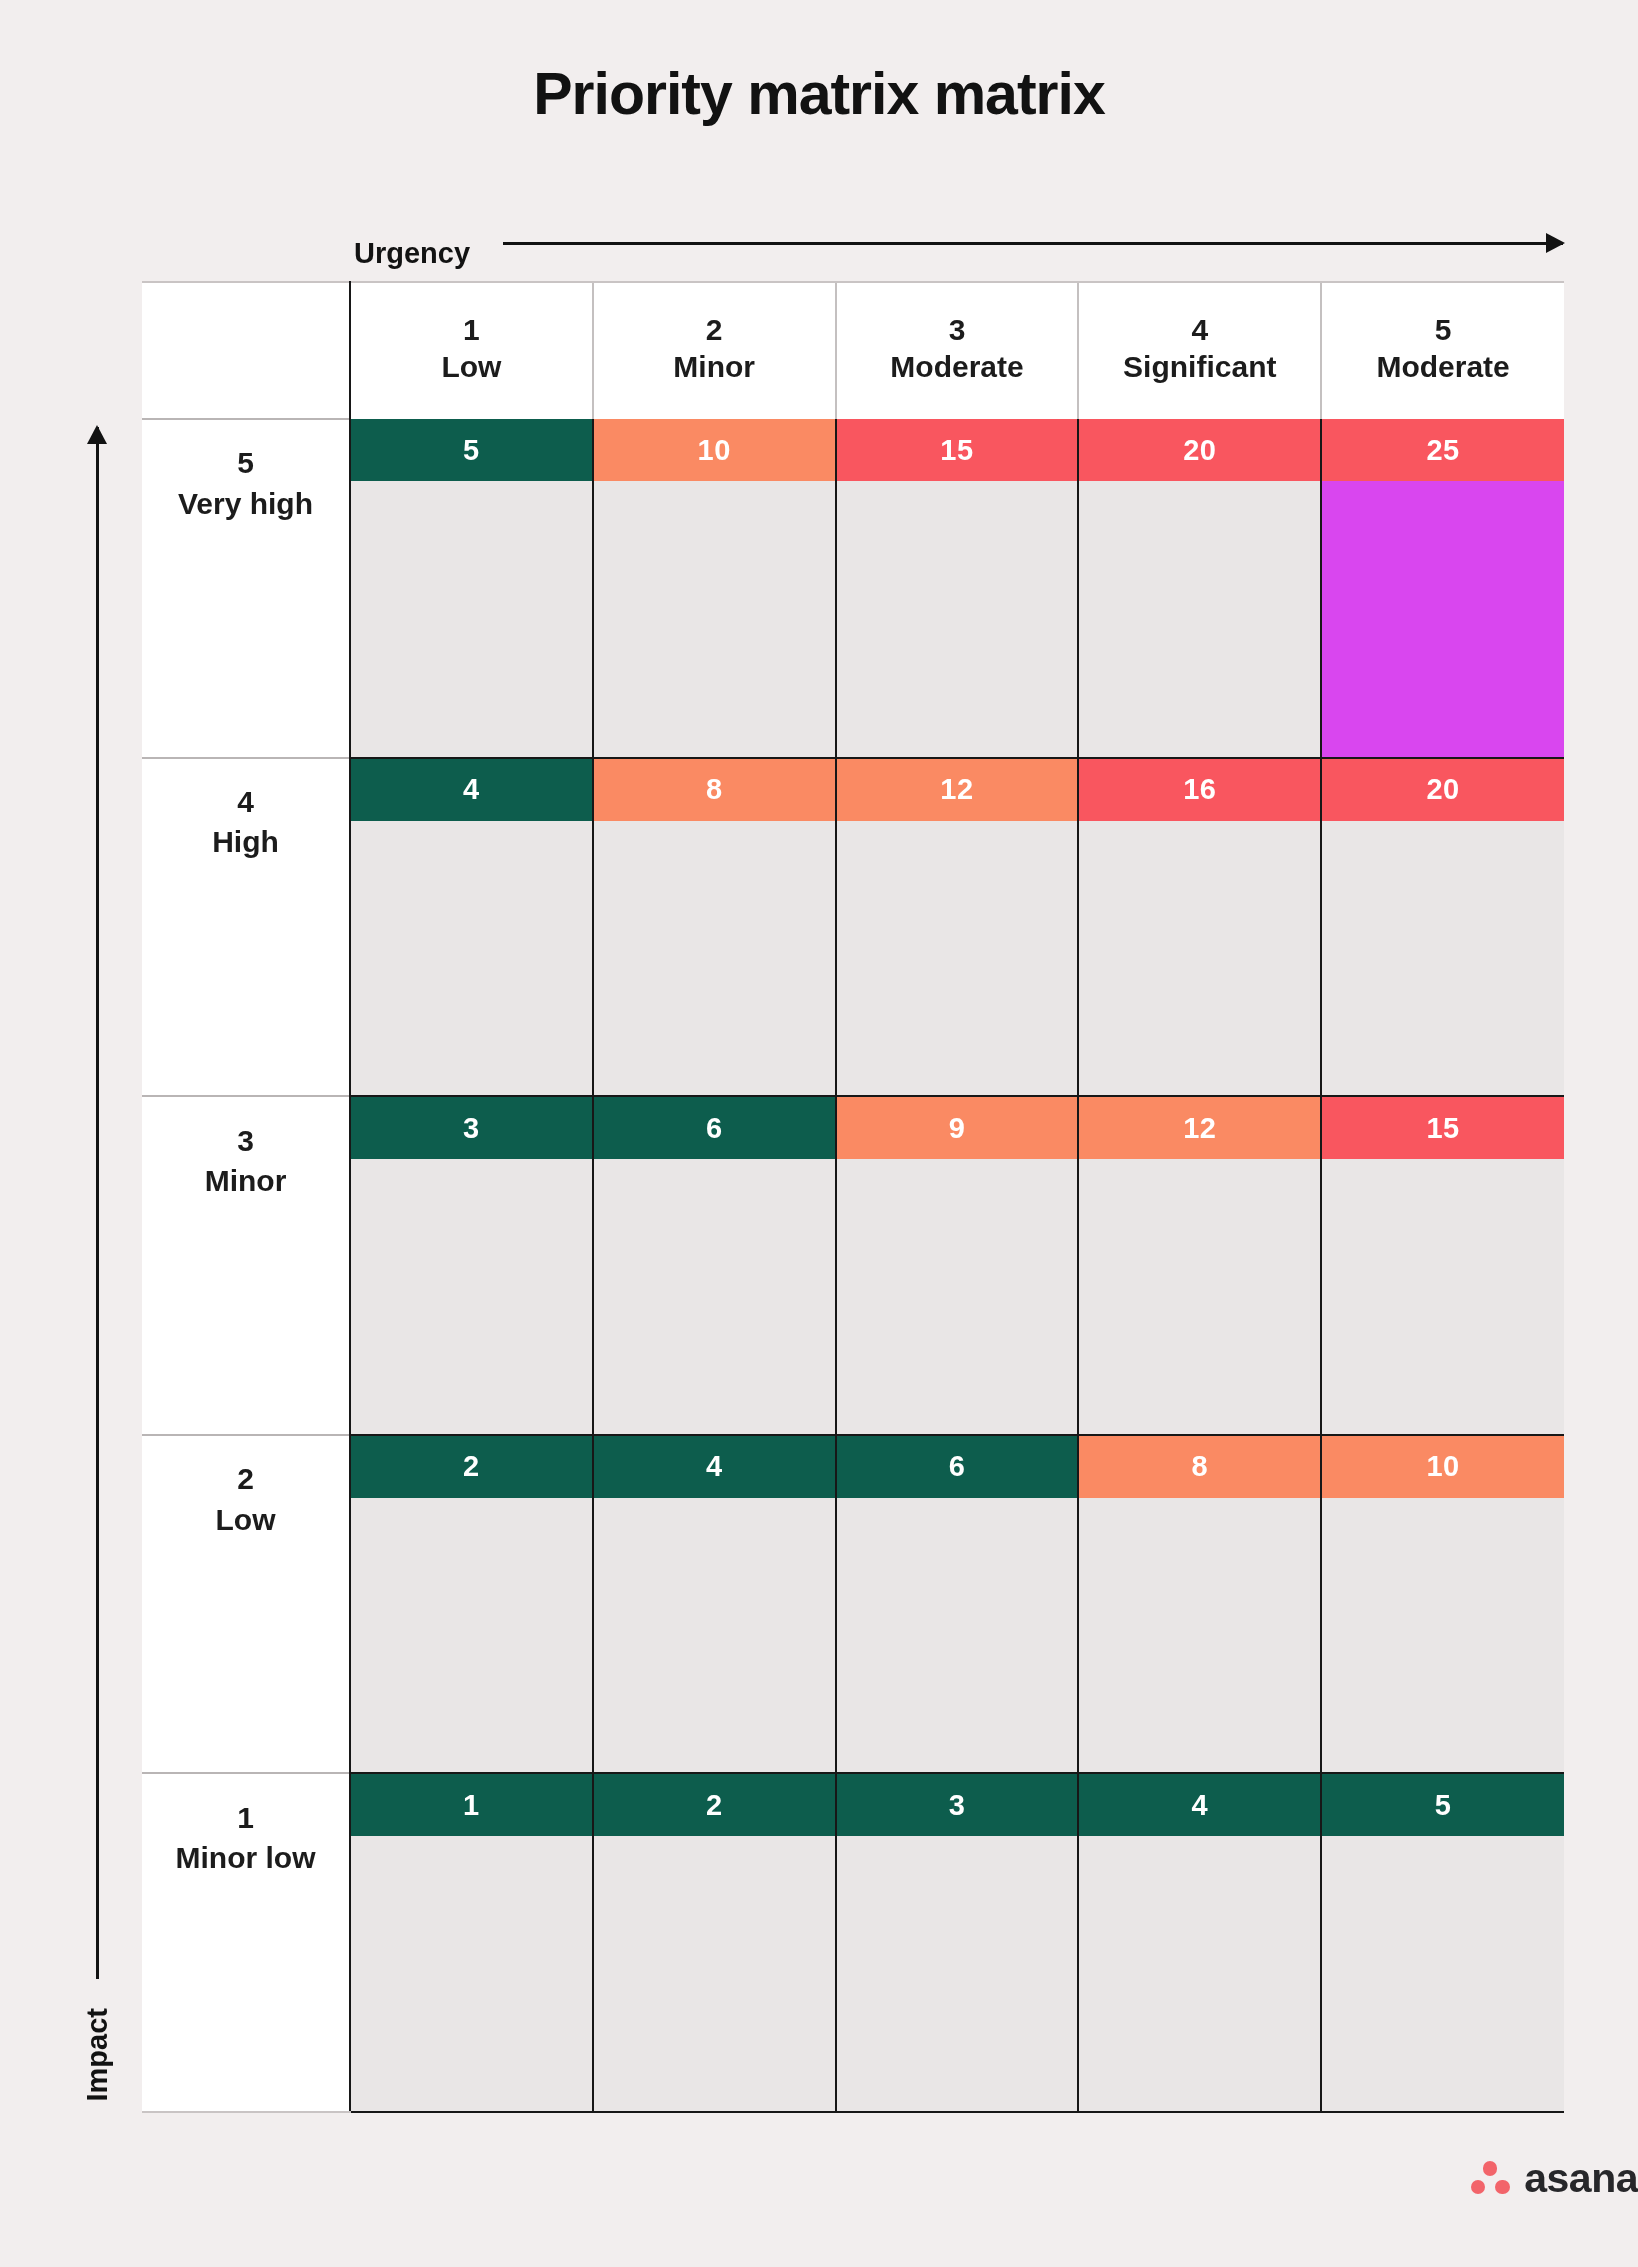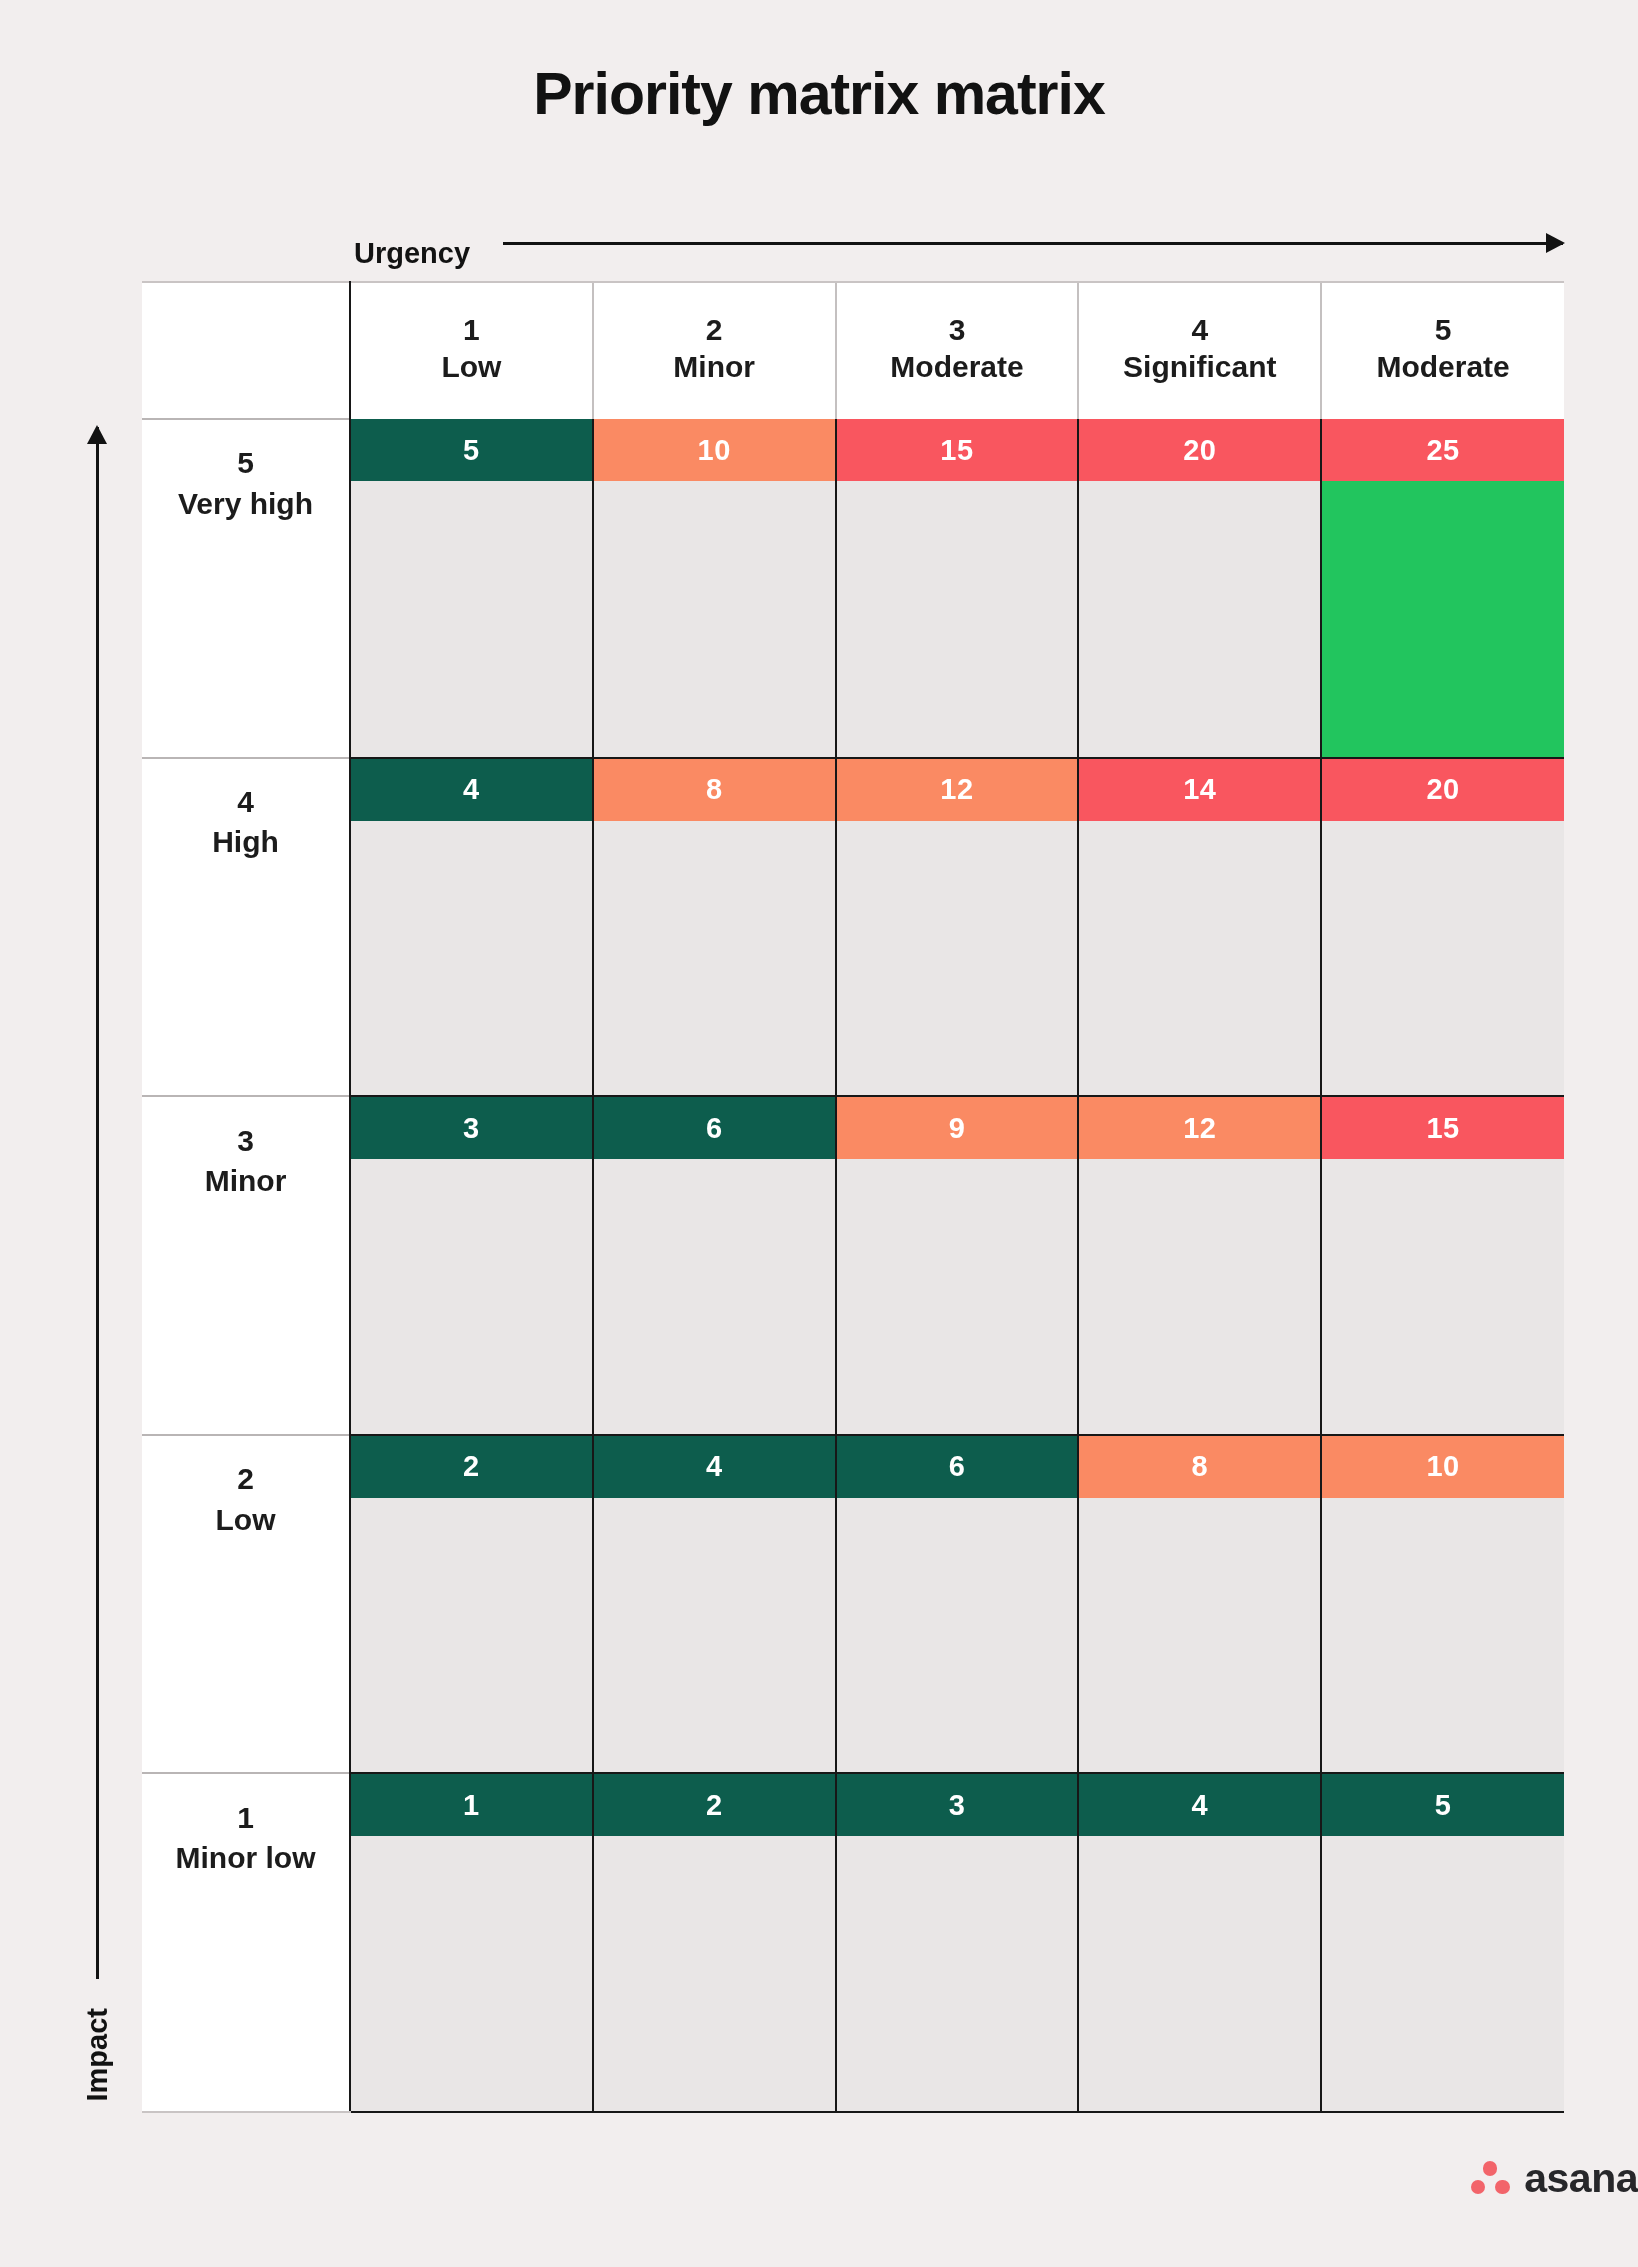--- a/index.html
+++ b/index.html
@@ -221,41 +221,41 @@
         </td>
         <td class="cell" style="background: rgb(233, 230, 230);">
           <div class="band" style="background: rgb(250, 138, 99);">10</div>
         </td>
         <td class="cell" style="background: rgb(233, 230, 230);">
           <div class="band" style="background: rgb(249, 86, 95);">15</div>
         </td>
         <td class="cell" style="background: rgb(233, 230, 230);">
           <div class="band" style="background: rgb(249, 86, 95);">20</div>
         </td>
-        <td class="cell" style="background: #22c55e;">
+        <td class="cell" style="background: #d946ef;">
           <div class="band" style="background: rgb(249, 86, 95);">25</div>
         </td>
       </tr>
 
       <tr class="mrow r4">
         <th class="row-hdr">
           <span class="num">4</span>
           <span class="nm">High</span>
         </th>
         <td class="cell" style="background: rgb(233, 230, 230);">
           <div class="band" style="background: rgb(13, 93, 77);">4</div>
         </td>
         <td class="cell" style="background: rgb(233, 230, 230);">
           <div class="band" style="background: rgb(250, 138, 99);">8</div>
         </td>
         <td class="cell" style="background: rgb(233, 230, 230);">
           <div class="band" style="background: rgb(250, 138, 99);">12</div>
         </td>
         <td class="cell" style="background: rgb(233, 230, 230);">
-          <div class="band" style="background: rgb(249, 86, 95);">14</div>
+          <div class="band" style="background: rgb(249, 86, 95);">16</div>
         </td>
         <td class="cell" style="background: rgb(233, 230, 230);">
           <div class="band" style="background: rgb(249, 86, 95);">20</div>
         </td>
       </tr>
 
       <tr class="mrow r3">
         <th class="row-hdr">
           <span class="num">3</span>
           <span class="nm">Minor</span>

